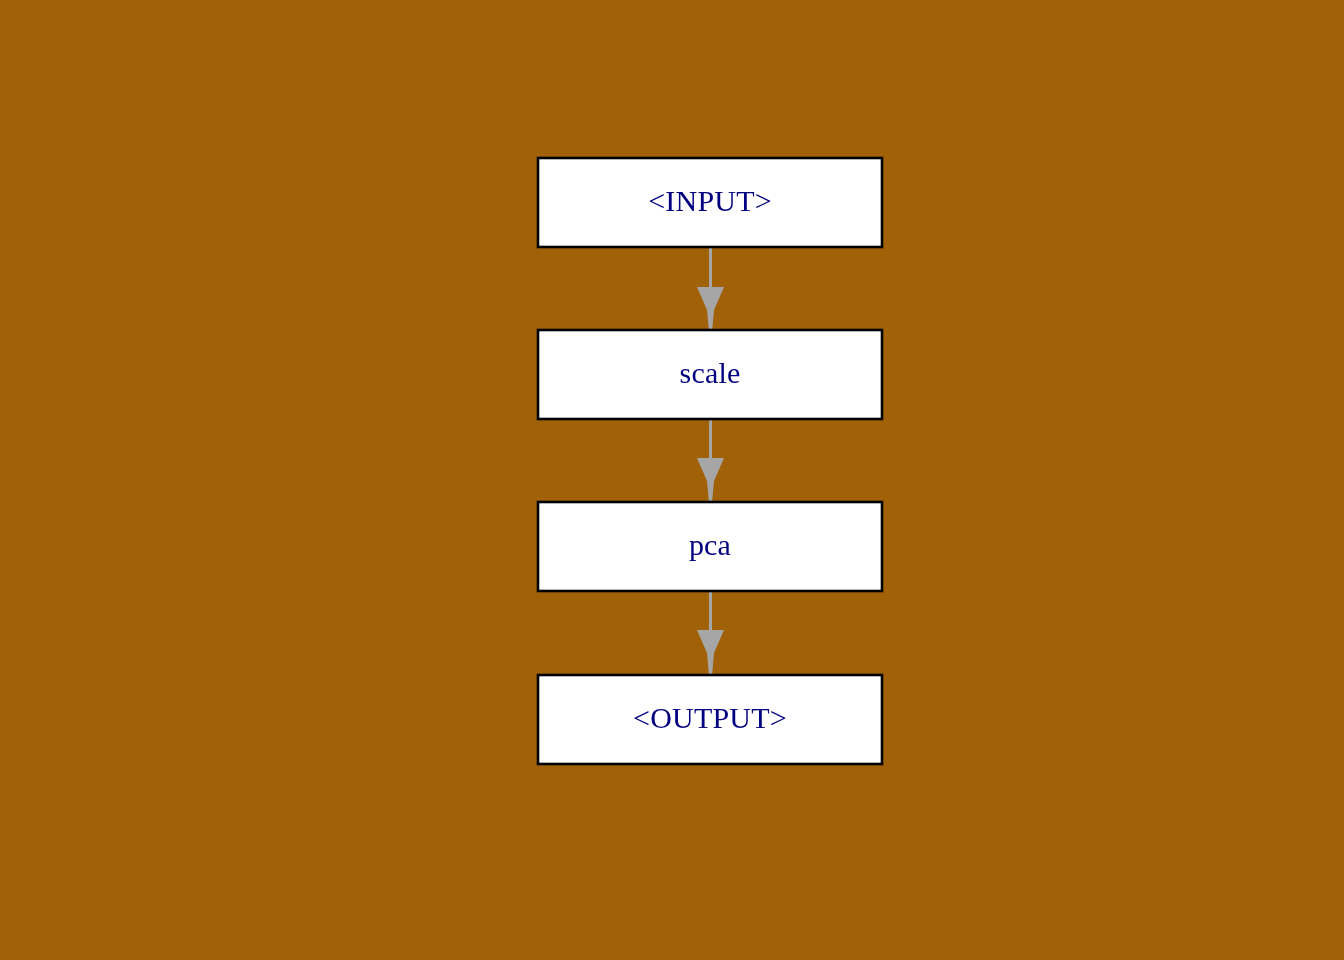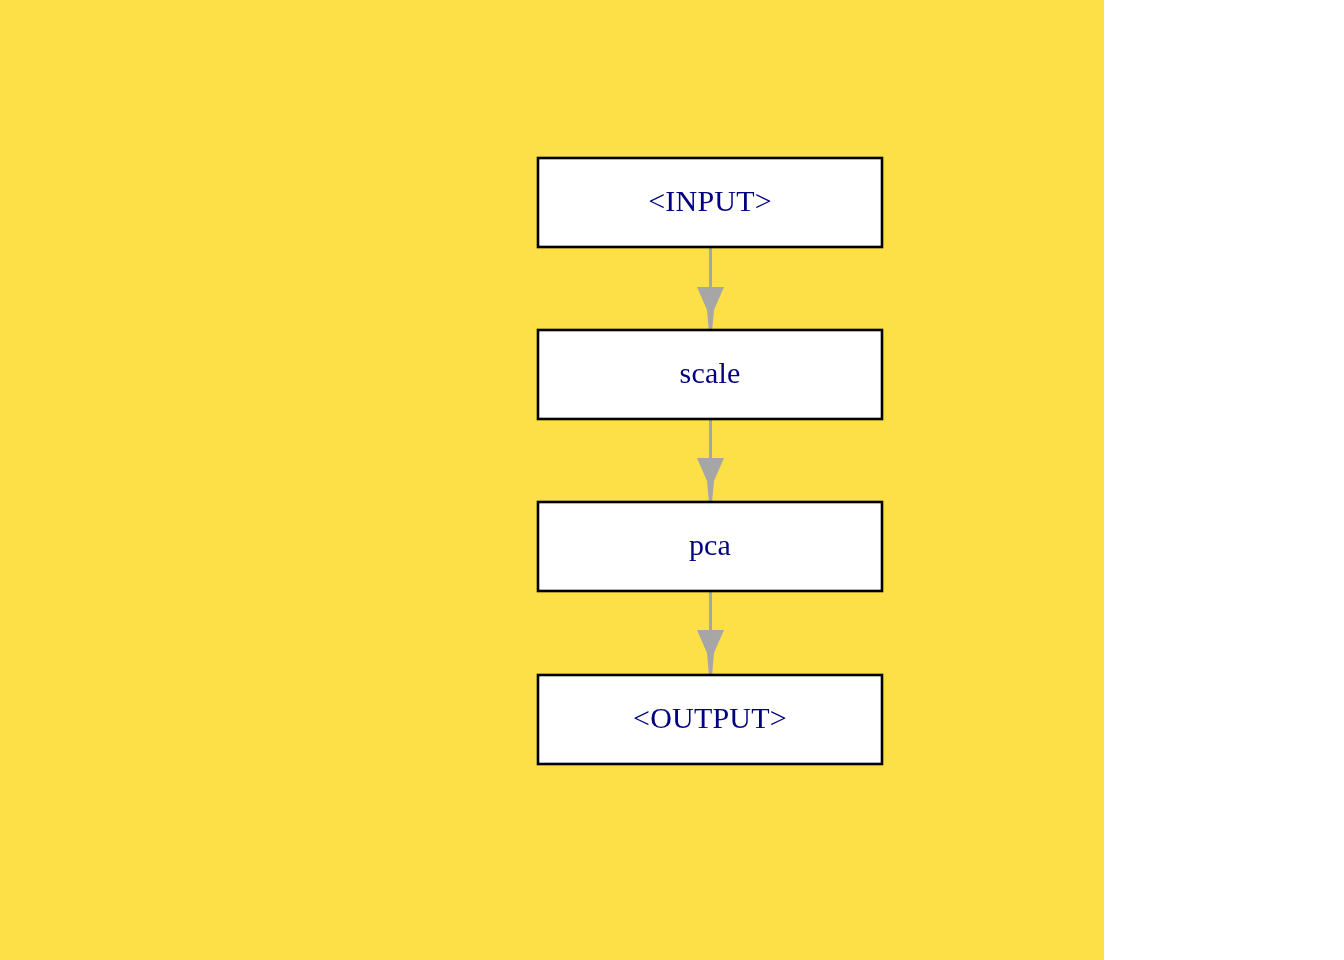--- a/index.html
+++ b/index.html
@@ -9,23 +9,23 @@
     background: #ffffff;
   }
   body {
     width: 1344px;
     height: 960px;
     overflow: hidden;
     font-family: "Liberation Serif", "DejaVu Serif", serif;
   }
   #canvas {
     position: relative;
-    width: 1104px;
+    width: 1344px;
     height: 960px;
-    background: #fde047;
+    background: #a16207;
   }
   #graph-svg {
     position: absolute;
     left: 0;
     top: 0;
     width: 1344px;
     height: 960px;
     display: block;
   }
   .node-box {

